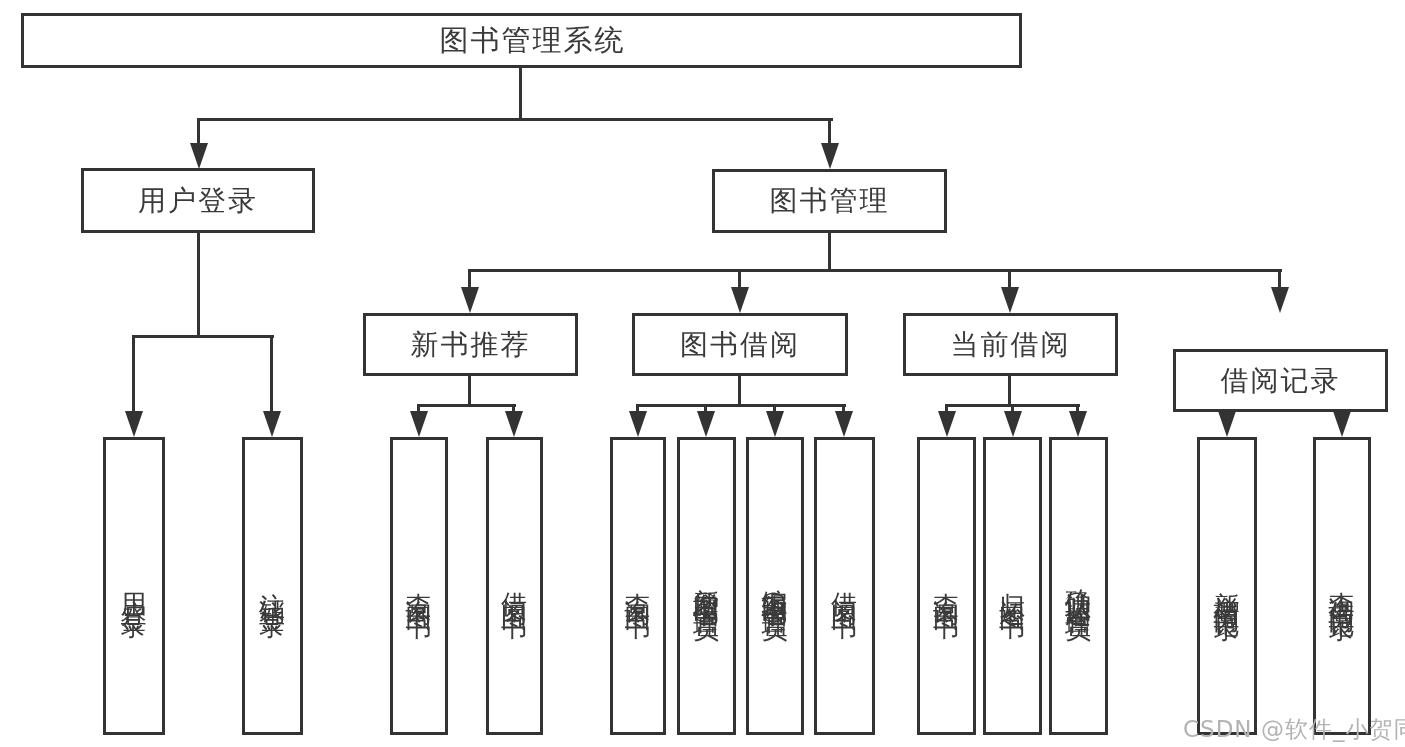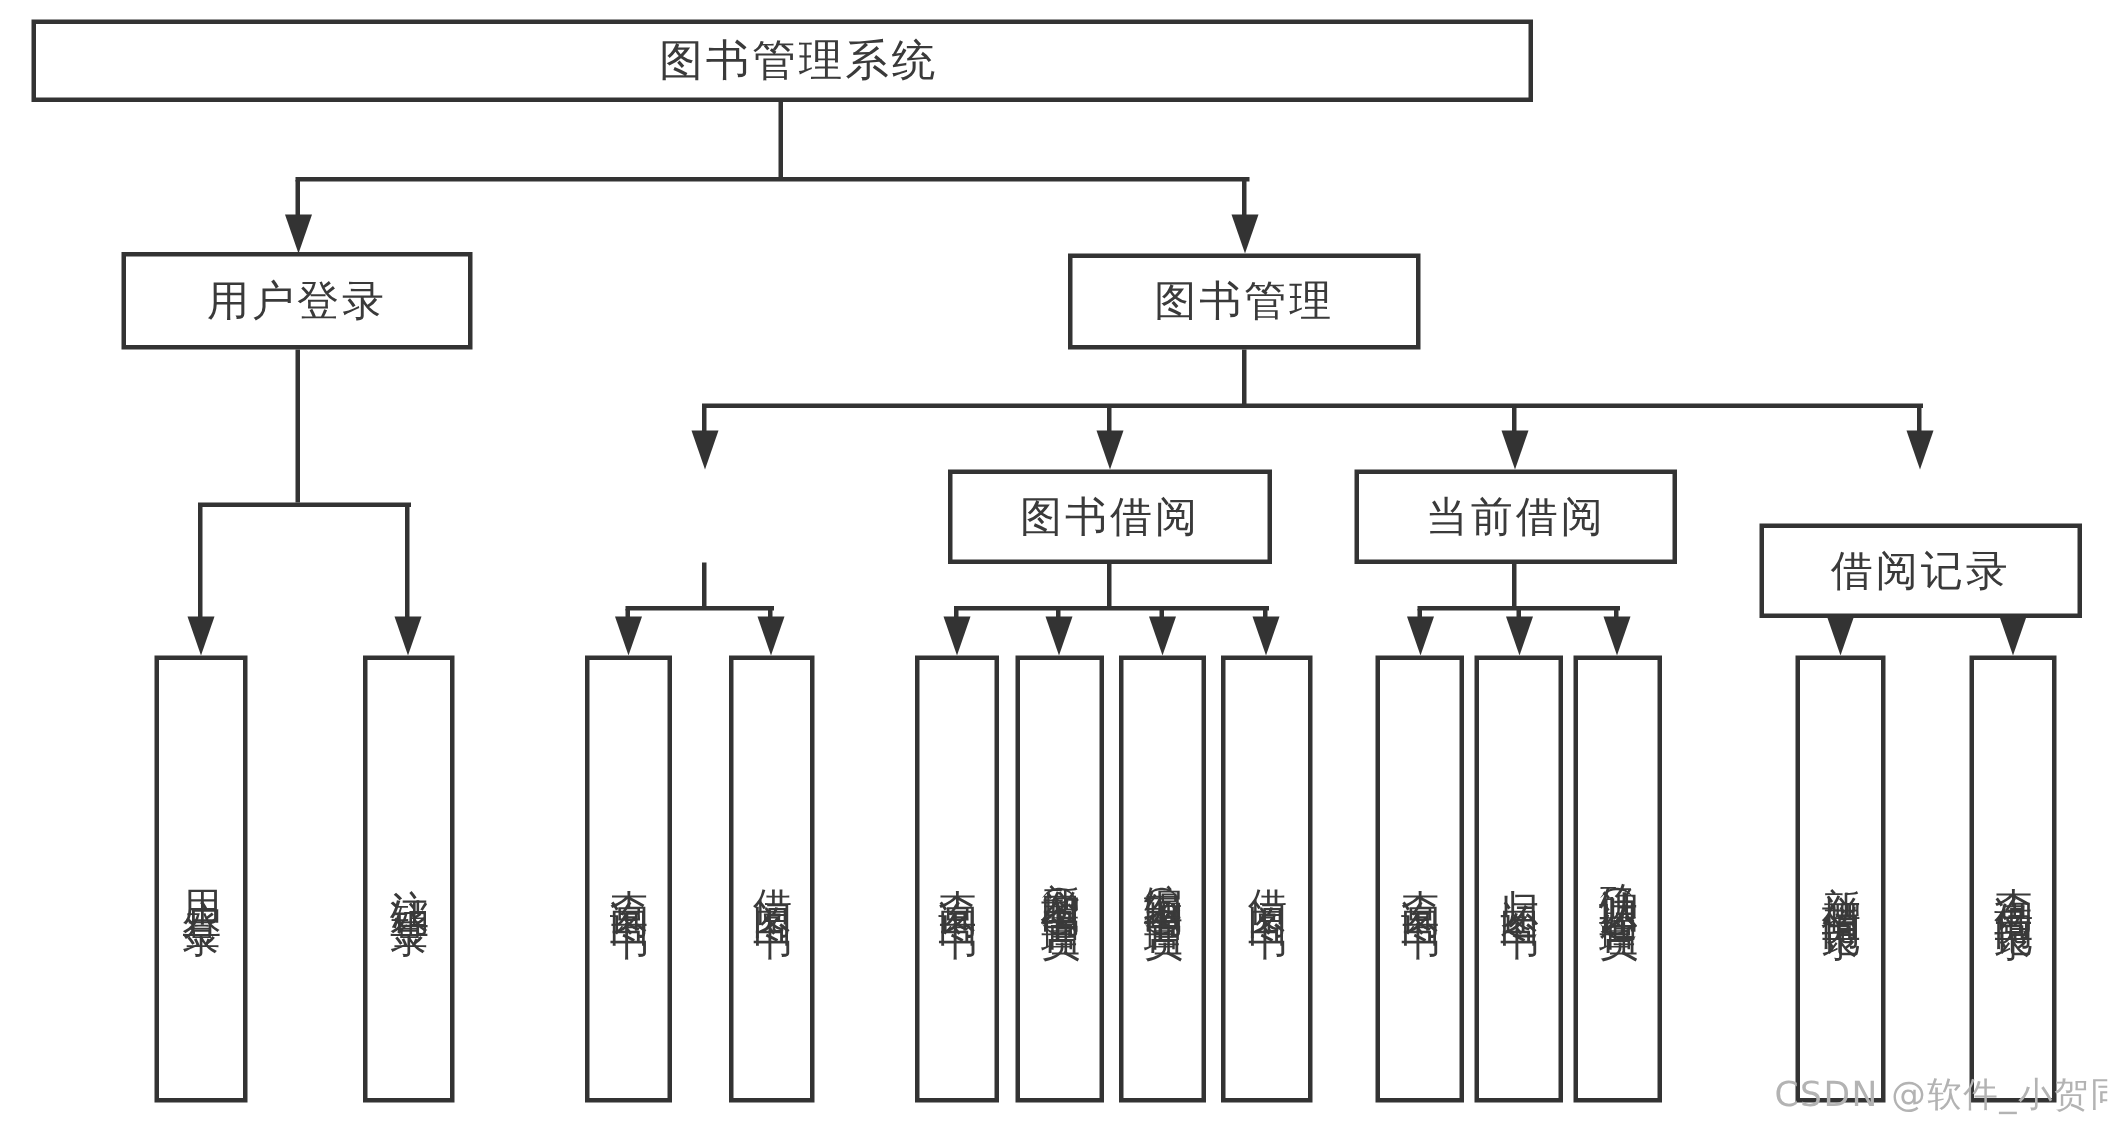--- a/index.html
+++ b/index.html
@@ -126,20 +126,21 @@
   <div class="vline" style="left:1225px; top:406px; height:10px;"></div>
   <div class="arrowhead" style="left:1218px; top:411px;"></div>
   <div class="vline" style="left:1340px; top:406px; height:10px;"></div>
   <div class="arrowhead" style="left:1333px; top:411px;"></div>
 
   <div class="node" style="left:21px; top:13px; width:1001px; height:55px; font-size:29px;padding-left:22px;">图书管理系统</div>
 
   <div class="node" style="left:81px; top:168px; width:234px; height:65px;">用户登录</div>
   <div class="node" style="left:712px; top:169px; width:235px; height:64px;">图书管理</div>
 
+  <div class="node" style="left:363px; top:313px; width:215px; height:63px;">新书推荐</div>
   <div class="node" style="left:903px; top:313px; width:215px; height:63px;">当前借阅</div>
   <div class="node" style="left:632px; top:313px; width:216px; height:63px;">图书借阅</div>
   <div class="node" style="left:1173px; top:313px; width:215px; height:63px;margin-top:36px;">借阅记录</div>
 
   <div class="leaf" style="left:103px; width:62px;">用户登录</div>
   <div class="leaf" style="left:242px; width:61px;">注销登录</div>
 
   <div class="leaf" style="left:390px; width:58px;">查询图书</div>
   <div class="leaf" style="left:486px; width:57px;">借阅图书</div>
 

